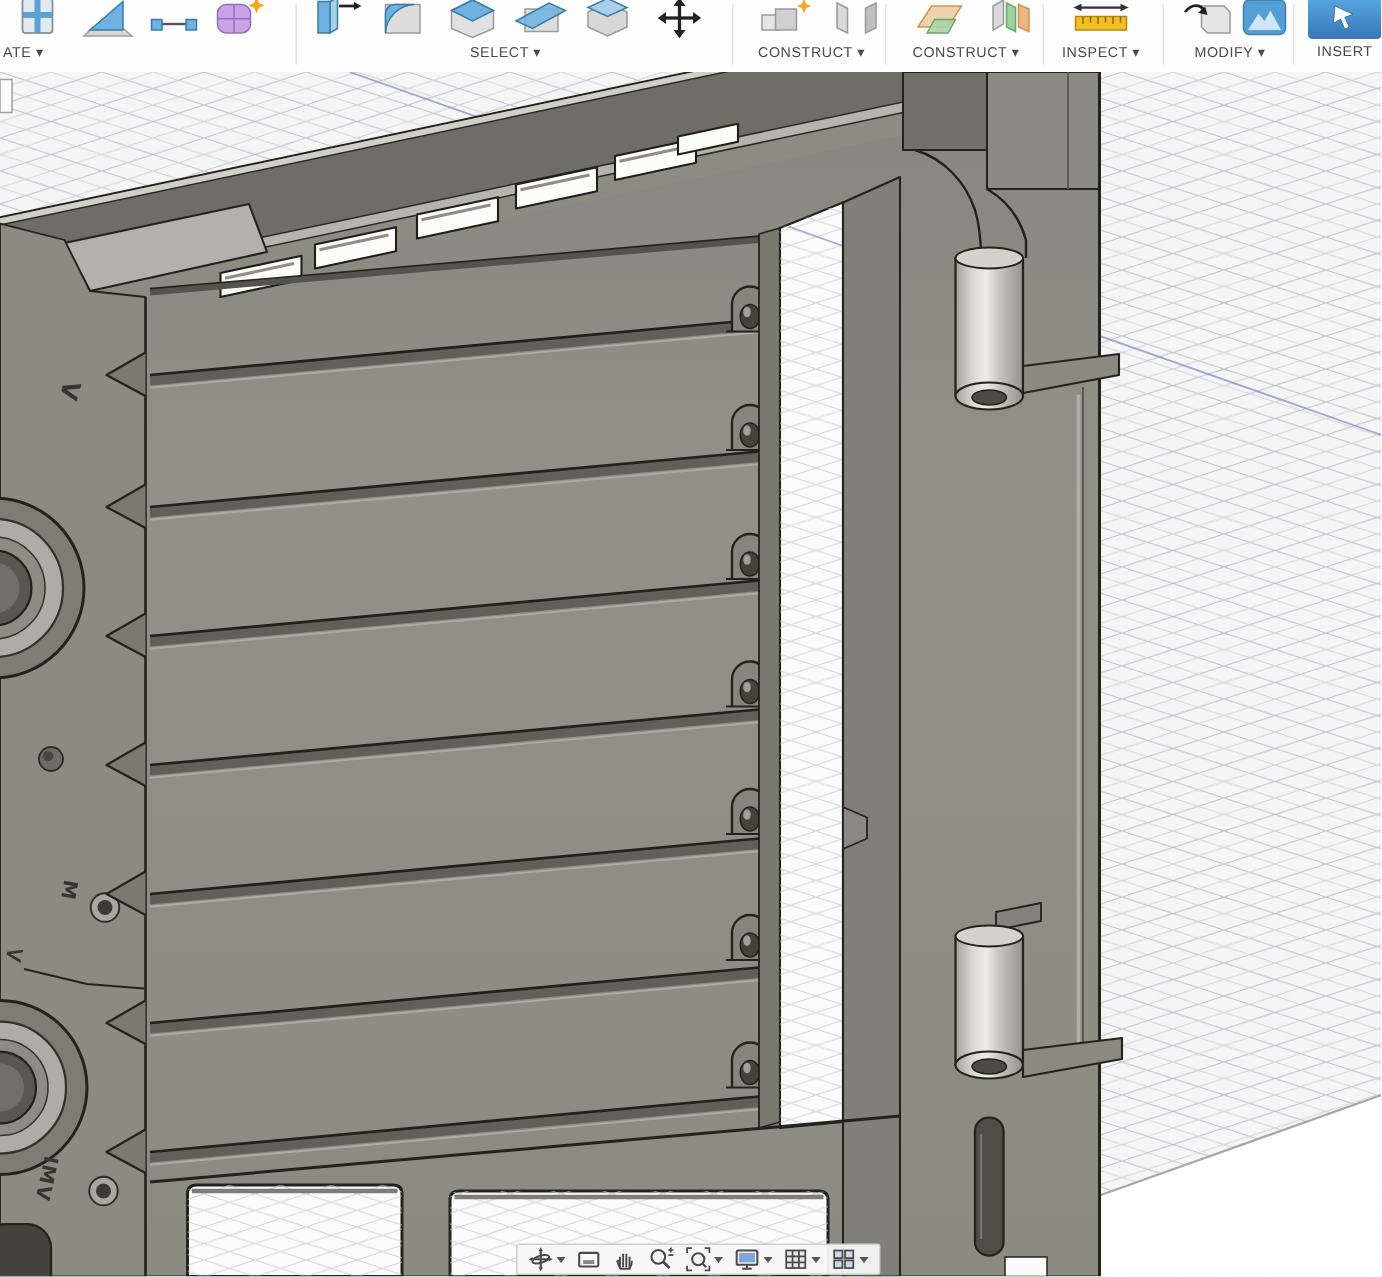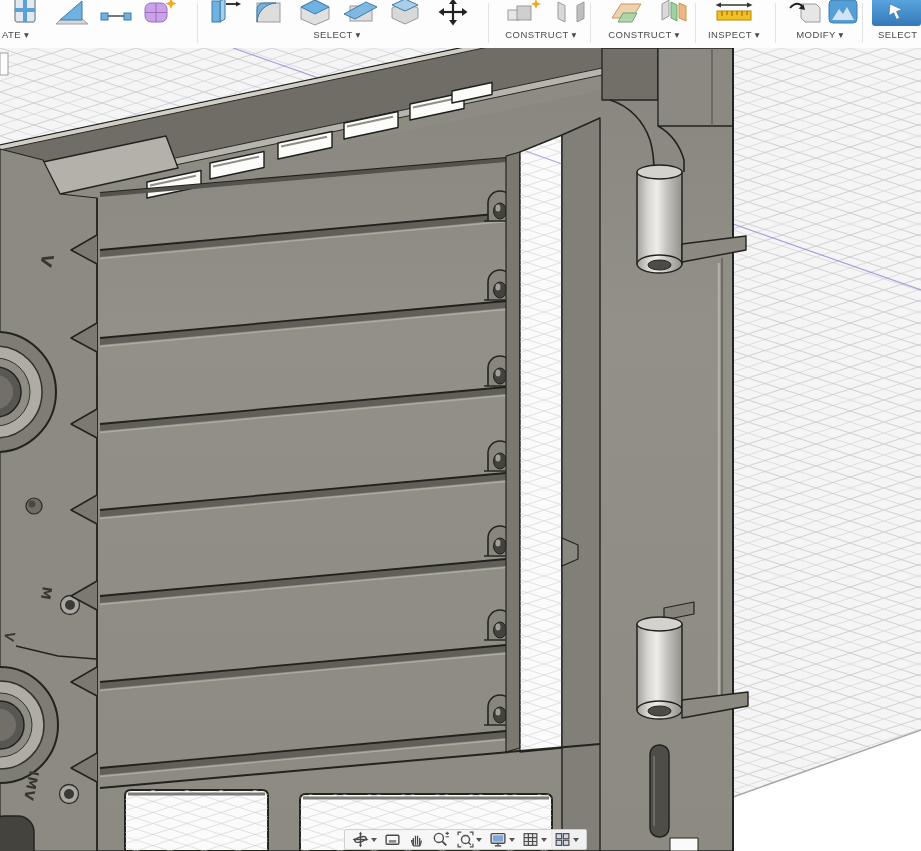--- a/index.html
+++ b/index.html
@@ -183,21 +183,21 @@
         <path d="M18,6 L30,11.5 L24.5,13.5 L27.5,20 L24.5,21.3 L21.7,14.8 L17,17.5 Z" fill="#fff" stroke="#2a5f8f" stroke-width="0.5"></path>
       </svg>
     </div>
 
     <div class="tb-label" style="left:2px">ATE ▾</div>
     <div class="tb-label centered" style="left:337px">SELECT ▾</div>
     <div class="tb-label centered" style="left:541px">CONSTRUCT ▾</div>
     <div class="tb-label centered" style="left:644px">CONSTRUCT ▾</div>
     <div class="tb-label centered" style="left:734px">INSPECT ▾</div>
     <div class="tb-label centered" style="left:820px">MODIFY ▾</div>
-    <div class="tb-label" style="left:878px">SELECT</div>
+    <div class="tb-label" style="left:878px">INSERT</div>
   </div>
 
   <div id="viewport">
     <svg id="scene" width="921" height="803" viewBox="0 0 921 803">
       <defs>
         <pattern id="gridp" width="34" height="11" patternUnits="userSpaceOnUse">
           <path d="M0,11 L34,0 M0,0 L34,11" stroke="#c7c7cd" stroke-width="0.7" fill="none" opacity="0.75"></path>
         </pattern>
         <pattern id="gridp2" width="68" height="22" patternUnits="userSpaceOnUse">
           <path d="M0,22 L68,0 M0,0 L68,22" stroke="#b4b4bf" stroke-width="0.6" fill="none" opacity="0.5"></path>

